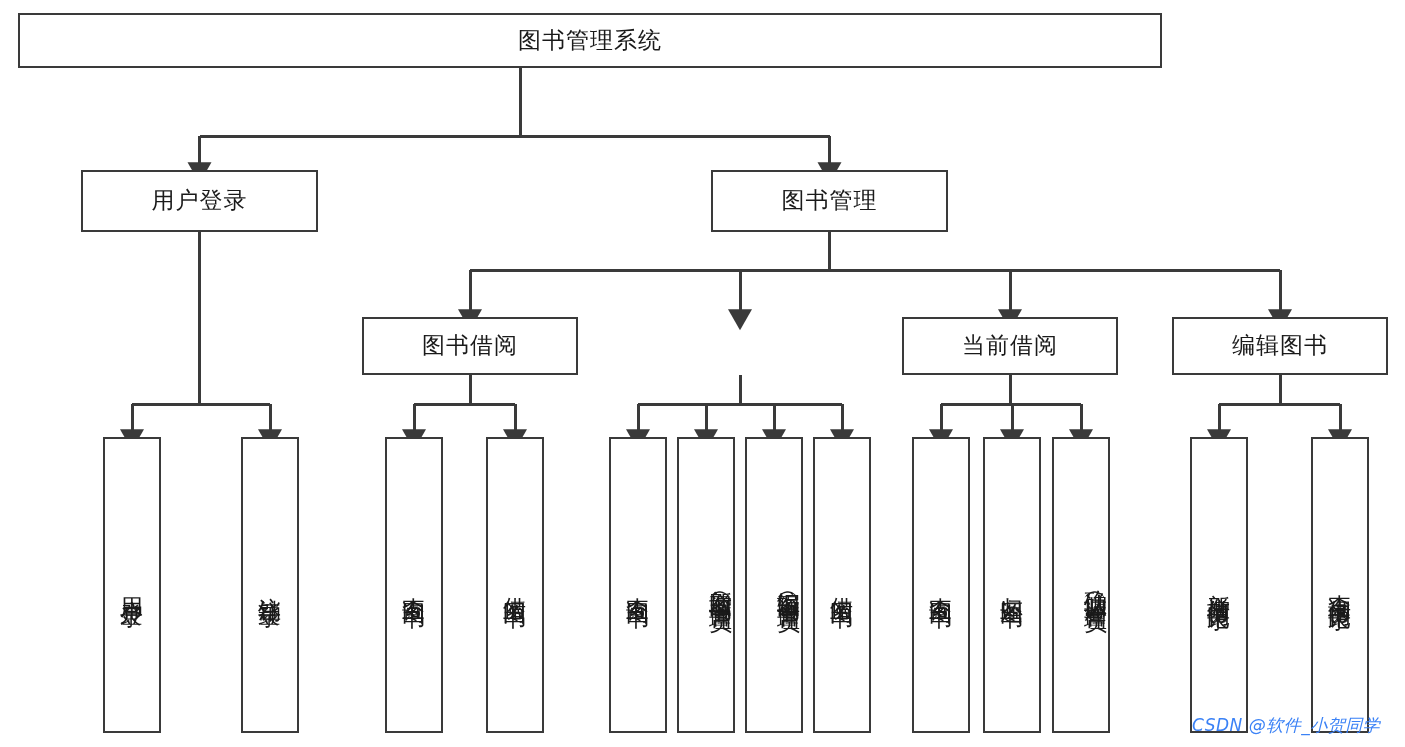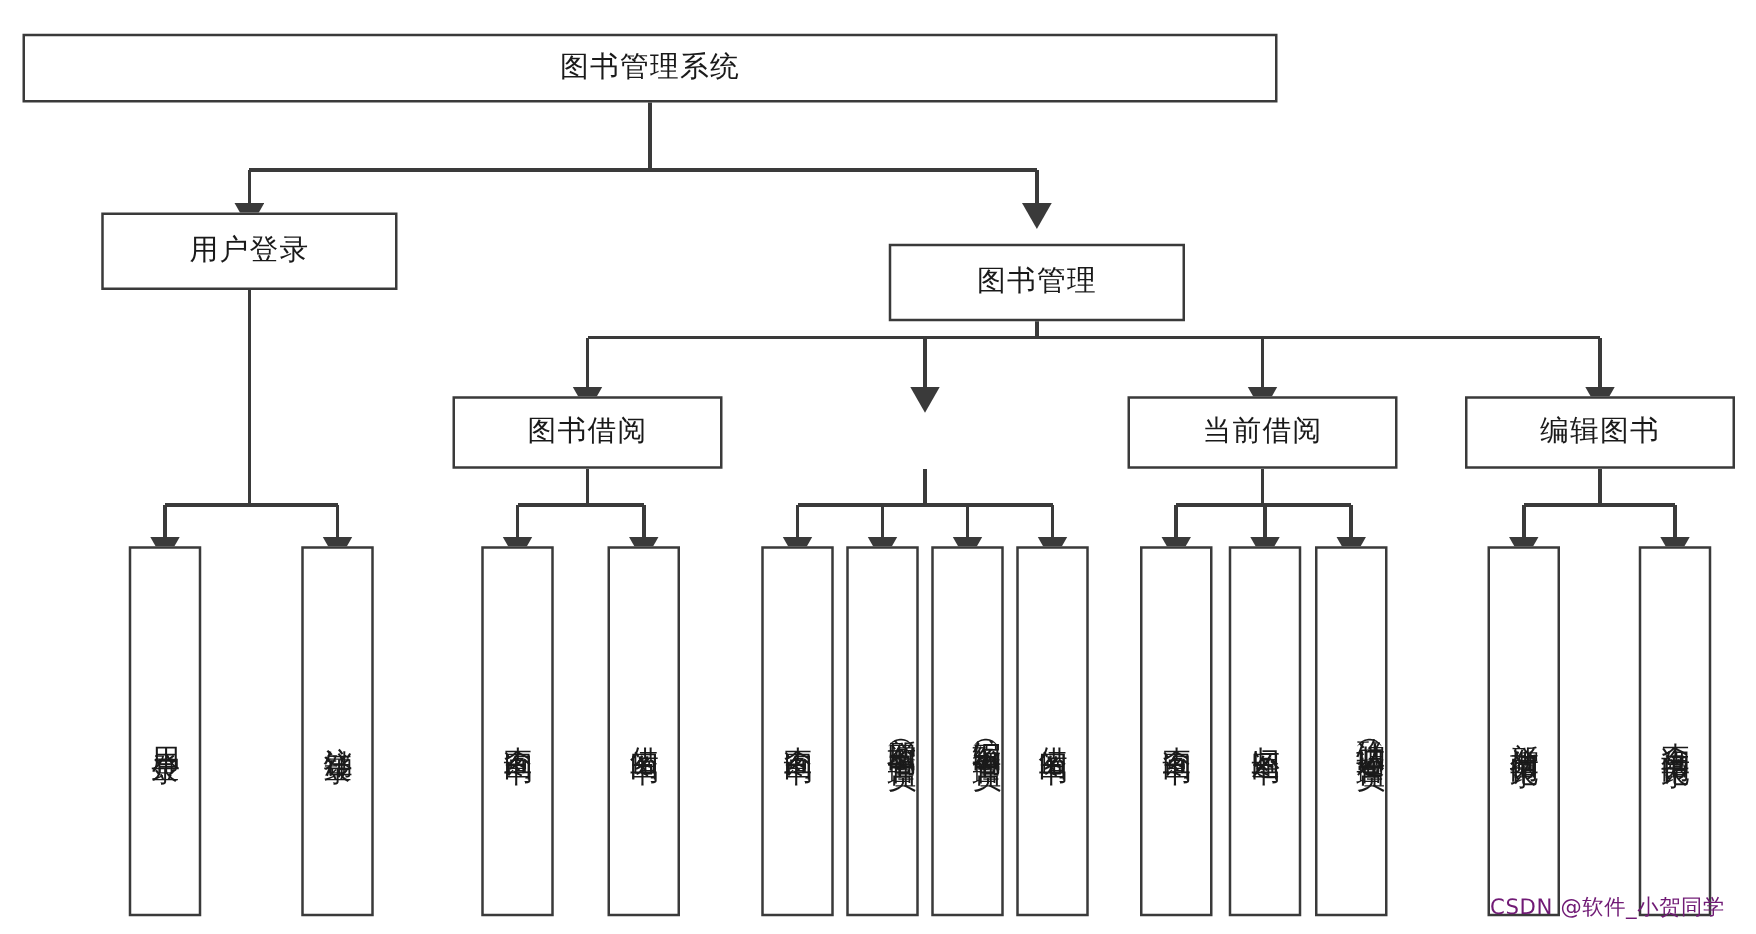--- a/index.html
+++ b/index.html
@@ -48,24 +48,25 @@
     padding: 6px 0;
     align-items: flex-start;
     justify-content: center;
   }
   .node.vert.mid { align-items: center; }
   #watermark {
     position: absolute;
     left: 1192px;
     top: 714px;
     font-size: 17px;
-    color: #701a75;
+    color: #3b82f6;
     letter-spacing: 0.5px;
     white-space: nowrap;
     z-index: 5;
+    font-style: italic;
   }
 </style>
 </head>
 <body>
 
 <div id="stage">
 
   <svg id="edges" viewBox="0 0 1405 747" width="1405" height="747" xmlns="http://www.w3.org/2000/svg">
     <defs>
       <marker id="arrow" markerWidth="10" markerHeight="10" refX="1.6" refY="4" orient="auto" markerUnits="strokeWidth">
@@ -102,24 +103,24 @@
         <path d="M941,404 L941,434" marker-end="url(#arrow)"></path>
         <path d="M1012,404 L1012,434" marker-end="url(#arrow)"></path>
         <path d="M1081,404 L1081,434" marker-end="url(#arrow)"></path>
         <path d="M1280,375 L1280,404"></path>
         <path d="M1219,404 L1340,404"></path>
         <path d="M1219,404 L1219,434" marker-end="url(#arrow)"></path>
         <path d="M1340,404 L1340,434" marker-end="url(#arrow)"></path>
       </g>
   </svg>
 
-  <div class="node horiz" style="left: 18px; top: 27px; width: 1004px; height: 55px;">图书管理系统</div>
+  <div class="node horiz" style="left: 18px; top: 13px; width: 1144px; height: 55px;">图书管理系统</div>
 
   <div class="node horiz" style="left: 81px; top: 170px; width: 237px; height: 62px;">用户登录</div>
-  <div class="node horiz" style="left: 711px; top: 170px; width: 237px; height: 62px; margin-top: 25px;">图书管理</div>
+  <div class="node horiz" style="left: 711px; top: 170px; width: 237px; height: 62px;">图书管理</div>
 
   <div class="node horiz" style="left: 362px; top: 317px; width: 216px; height: 58px;">图书借阅</div>
   <div class="node horiz" style="left: 902px; top: 317px; width: 216px; height: 58px;">当前借阅</div>
   <div class="node horiz" style="left: 1172px; top: 317px; width: 216px; height: 58px;">编辑图书</div>
 
   <div class="node vert mid" style="left: 103px; top: 437px; width: 58px; height: 296px;">用户登录</div>
   <div class="node vert mid" style="left: 241px; top: 437px; width: 58px; height: 296px;">注销登录</div>
   <div class="node vert mid" style="left: 385px; top: 437px; width: 58px; height: 296px;">查询图书</div>
   <div class="node vert mid" style="left: 486px; top: 437px; width: 58px; height: 296px;">借阅图书</div>
   <div class="node vert mid" style="left: 609px; top: 437px; width: 58px; height: 296px;">查询图书</div>

